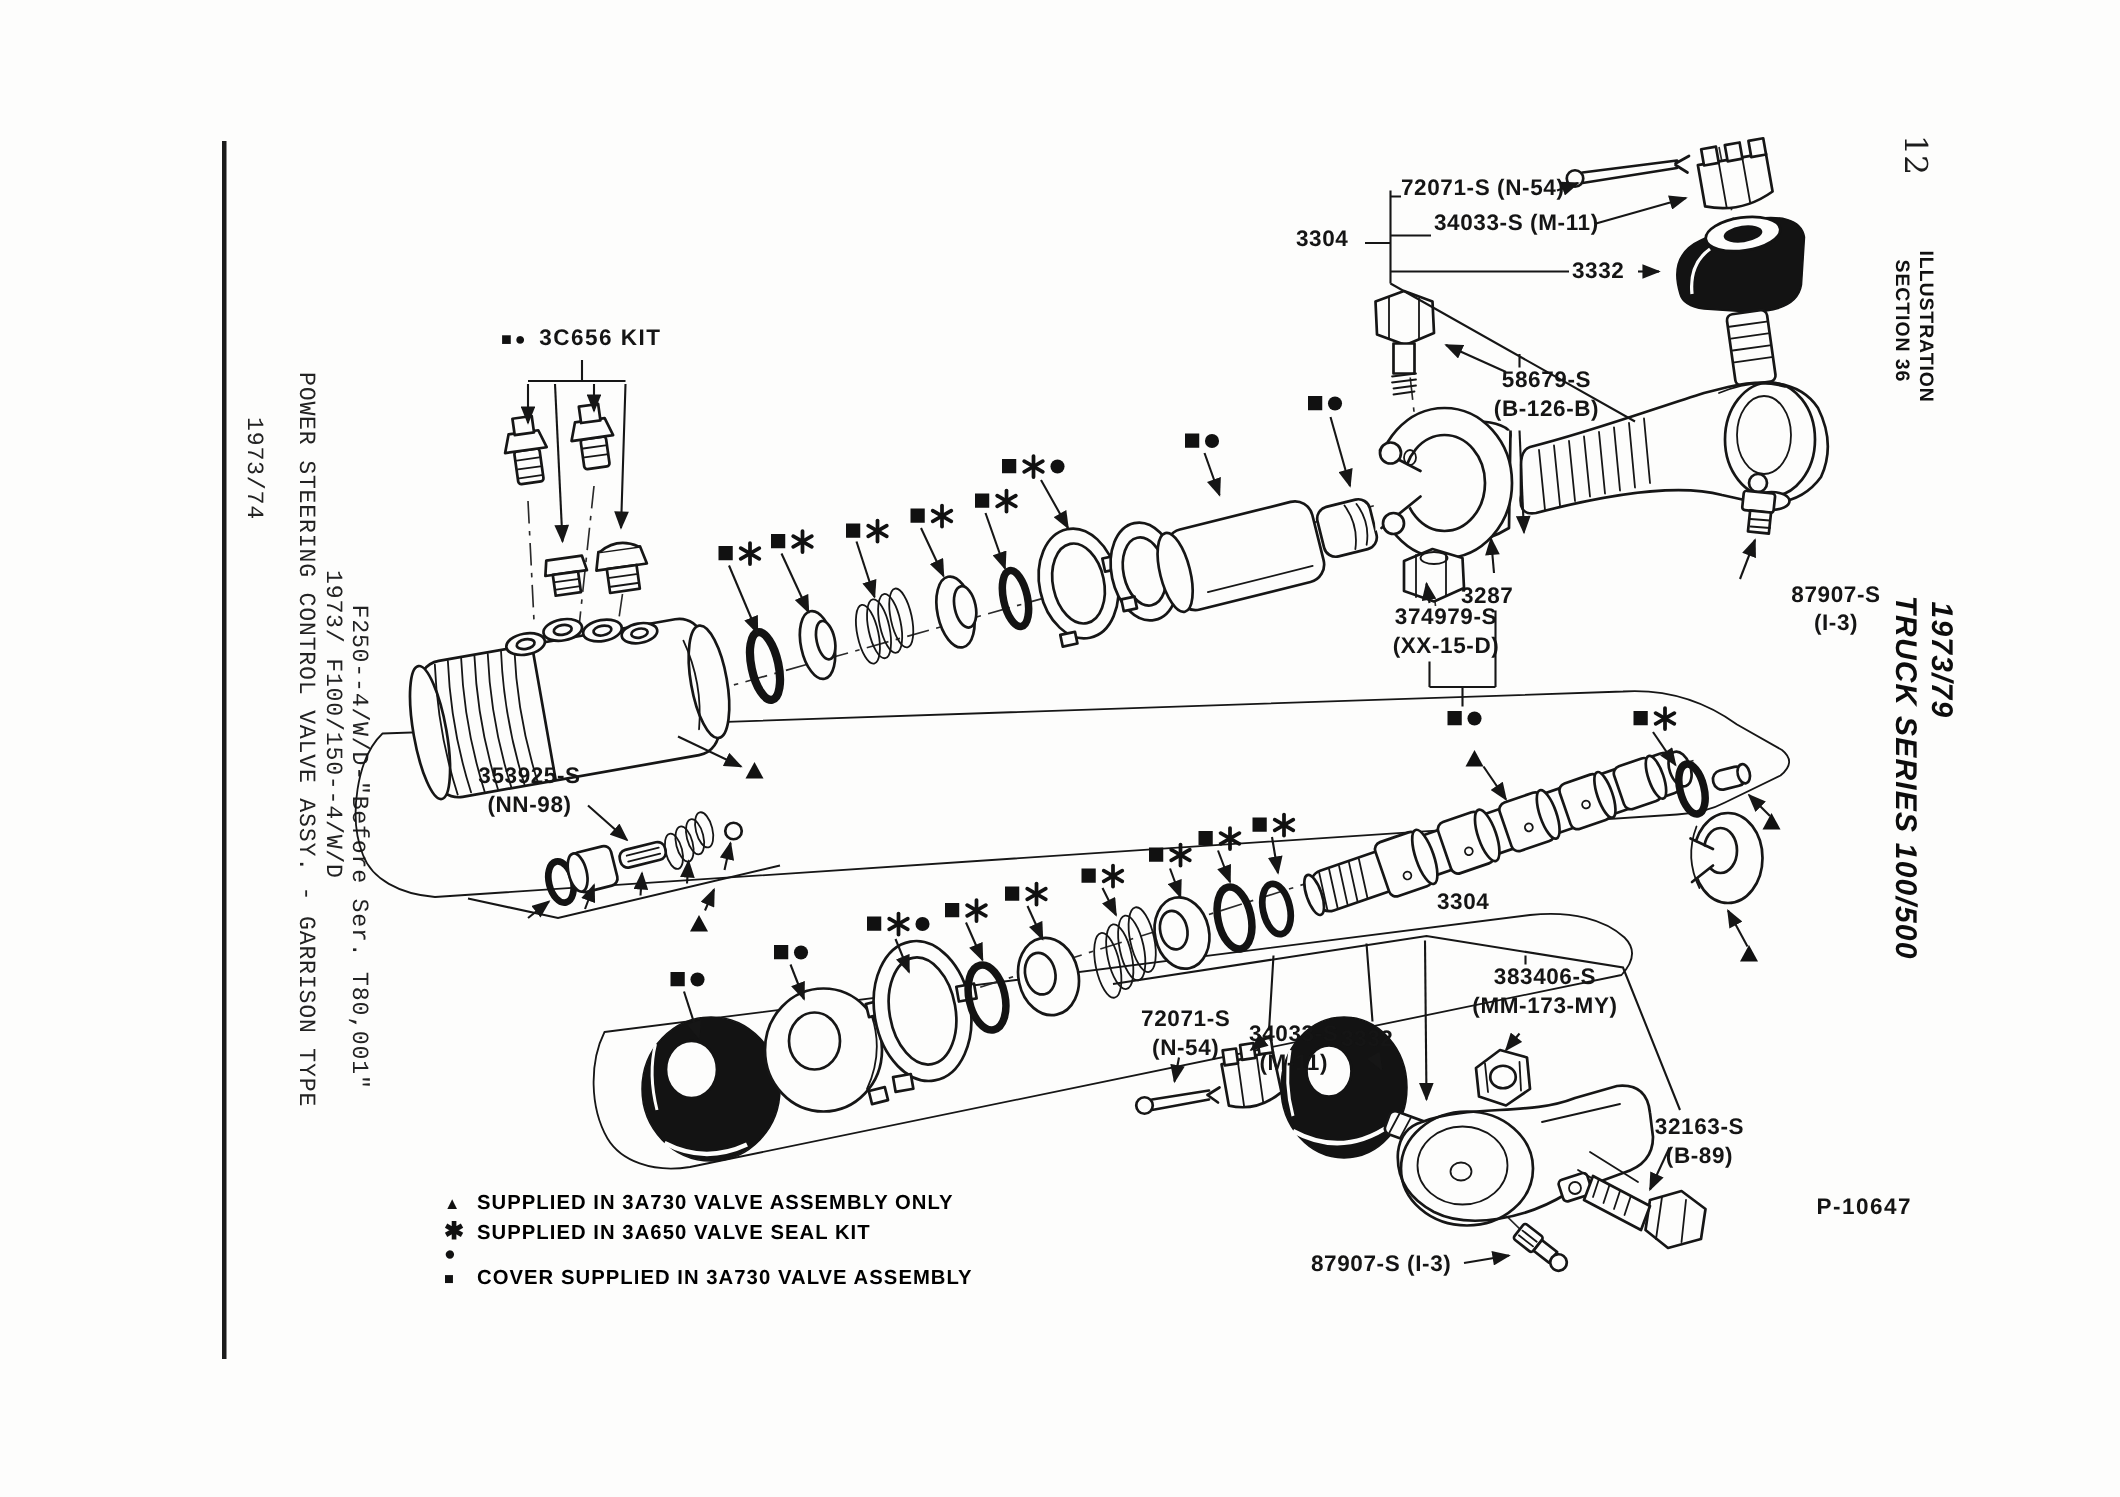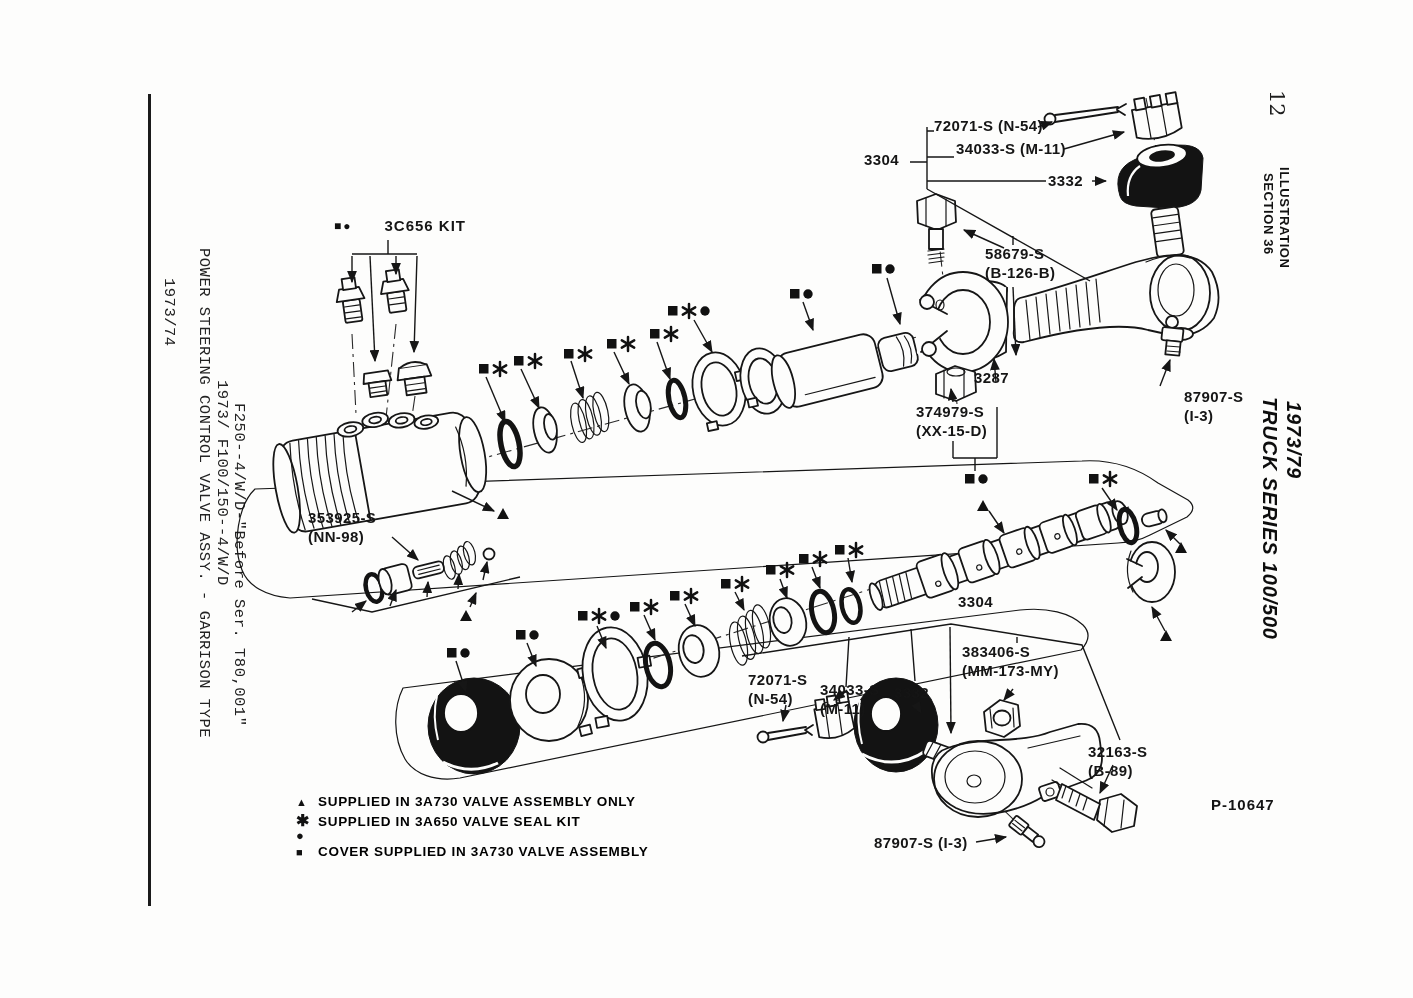--- a/index.html
+++ b/index.html
@@ -9,24 +9,24 @@
   
   .rot{position:absolute;white-space:pre;transform:rotate(90deg);transform-origin:0 0;}
   .titleline{font-family:"Liberation Mono","DejaVu Sans Mono",monospace;font-size:15.5px;
              letter-spacing:.5px;color:#222;}
   .pagenum{font-family:"DejaVu Serif",serif;font-size:21px;color:#1d1d1d;}
   .sechead{font-size:13px;font-weight:700;letter-spacing:.6px;color:#111;}
   .series{font-size:20px;font-weight:700;font-style:italic;letter-spacing:.8px;color:#0d0d0d;}
   
   .plabel{position:absolute;font-size:15px;font-weight:700;letter-spacing:.4px;color:#151515;
           line-height:1.28;white-space:pre-line;}
-  .ctr{text-align:left;}
+  .ctr{text-align:center;}
   .kitlabel{position:absolute;display:flex;align-items:center;gap:7px;}
   .kitlabel .sym{font-size:12px;letter-spacing:2px;color:#111;}
-  .kitlabel .txt{font-size:15px;font-weight:700;letter-spacing:1px;color:#151515;margin-left:25px;}
+  .kitlabel .txt{font-size:15px;font-weight:700;letter-spacing:1px;color:#151515;}
   
   .legend{position:absolute;left:296px;top:794px;}
   .lrow{display:flex;align-items:baseline;height:16.8px;}
   .lsym{display:inline-block;width:22px;font-weight:700;color:#111;}
   .lrow:nth-child(1) .lsym{font-size:11px;}
   .lrow:nth-child(2) .lsym{font-size:16px;}
   .lrow:nth-child(3) .lsym{font-size:13px;}
   .lrow:nth-child(4) .lsym{font-size:11px;}
   .ltxt{font-size:13.5px;font-weight:700;letter-spacing:.7px;color:#000000;white-space:pre;}
   .pcode{position:absolute;left:1211px;top:796px;font-size:15px;font-weight:700;letter-spacing:1px;}
@@ -537,21 +537,21 @@
     <span class="sym">■●</span>
     <span class="txt">3C656 KIT</span>
   </div>
 
   <div class="plabel" style="left:934px;top:116px;">72071-S (N-54)</div>
   <div class="plabel" style="left:956px;top:139px;">34033-S (M-11)</div>
   <div class="plabel" style="left:864px;top:150px;">3304</div>
   <div class="plabel" style="left:1048px;top:171px;">3332</div>
   <div class="plabel ctr" style="left:985px;top:244px;width:92px;">58679-S
 (B-126-B)</div>
-  <div class="plabel" style="left:974px;top:368px;text-align:right;">3287</div>
+  <div class="plabel" style="left:974px;top:388px;text-align:right;">3287</div>
   <div class="plabel ctr" style="left:916px;top:402px;width:96px;">374979-S
 (XX-15-D)</div>
   <div class="plabel ctr" style="left:1184px;top:387px;width:80px;">87907-S
 (I-3)</div>
   <div class="plabel ctr" style="left:308px;top:508px;width:90px;">353925-S
 (NN-98)</div>
   <div class="plabel" style="left:958px;top:592px;">3304</div>
   <div class="plabel ctr" style="left:820px;top:647px;width:85px;margin-top:33px;">34033-S
 (M-11)</div>
   <div class="plabel ctr" style="left:748px;top:670px;width:85px;">72071-S

